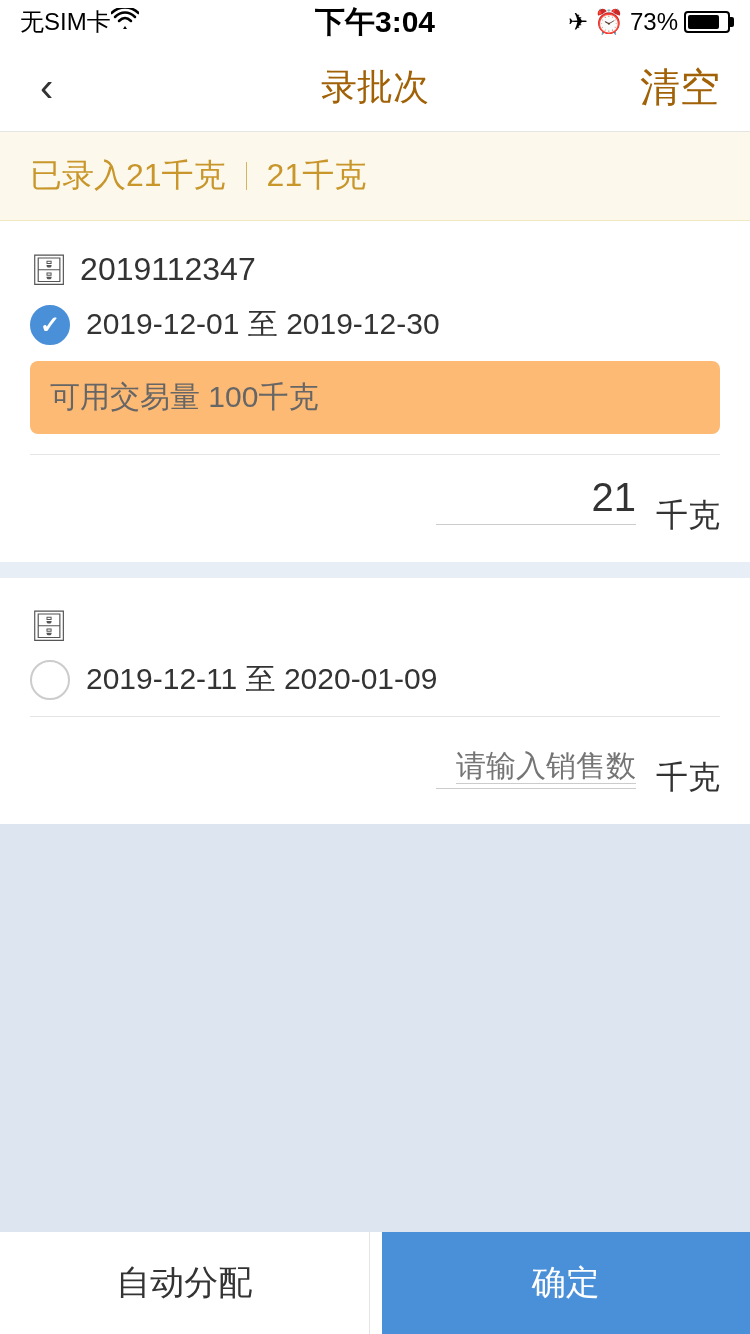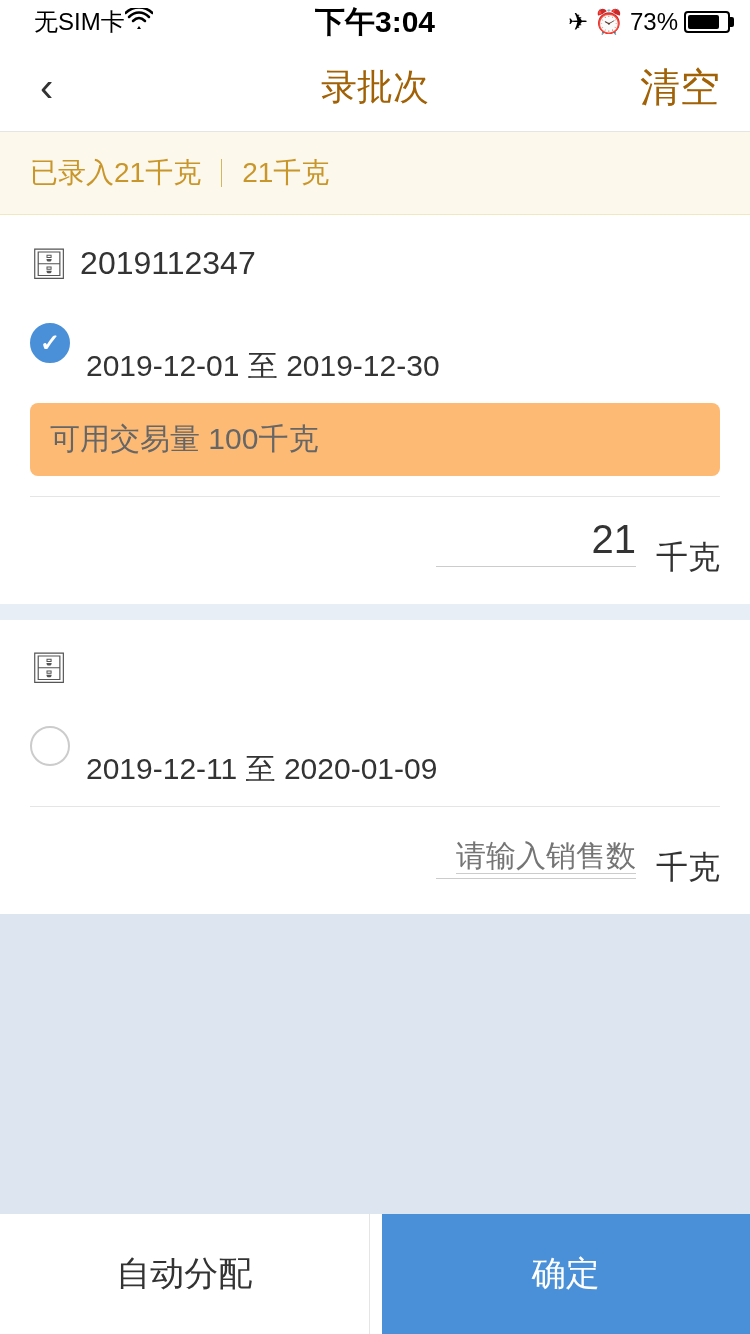--- a/index.html
+++ b/index.html
@@ -22,21 +22,20 @@
       align-items: center;
       justify-content: space-between;
       padding: 0 20px;
       font-size: 24px;
       color: #000;
     }
     .status-bar-left {
       display: flex;
       align-items: center;
       font-size: 24px;
-      margin-left: 14px;
     }
     .status-bar-center {
       font-size: 30px;
       font-weight: 600;
       position: absolute;
       left: 50%;
       transform: translateX(-50%);
     }
     .status-bar-right {
       display: flex;
@@ -106,21 +105,21 @@
     .info-banner {
       width: 750px;
       background: #fdf8ec;
       padding: 22px 30px;
       display: flex;
       align-items: center;
       gap: 20px;
       border-bottom: 1px solid #f0e8c0;
     }
     .info-banner-item {
-      font-size: 28px;
+      font-size: 32px;
       color: #c8962a;
     }
     .info-banner-divider {
       width: 1px;
       height: 28px;
       background: #d4b560;
     }
 
     
     .card-section {
@@ -172,21 +171,20 @@
     }
     .radio-circle.checked::after {
       content: '✓';
       color: #fff;
       font-size: 24px;
       font-weight: bold;
     }
     .batch-date {
       font-size: 30px;
       color: #333;
-      margin-top: 48px;
     }
 
     .batch-available {
       margin: 0 0 20px 0;
       background: #fdba74;
       border-radius: 8px;
       padding: 16px 20px;
       font-size: 30px;
       color: #666;
     }
@@ -247,21 +245,21 @@
       flex: 1;
       min-height: 380px;
     }
 
     
     .bottom-bar {
       position: fixed;
       bottom: 0;
       left: 0;
       width: 750px;
-      height: 120px;
+      height: 102px;
       display: flex;
       background: #fff;
     }
     .btn-auto {
       flex: 1;
       display: flex;
       align-items: center;
       justify-content: center;
       font-size: 34px;
       color: #333;

